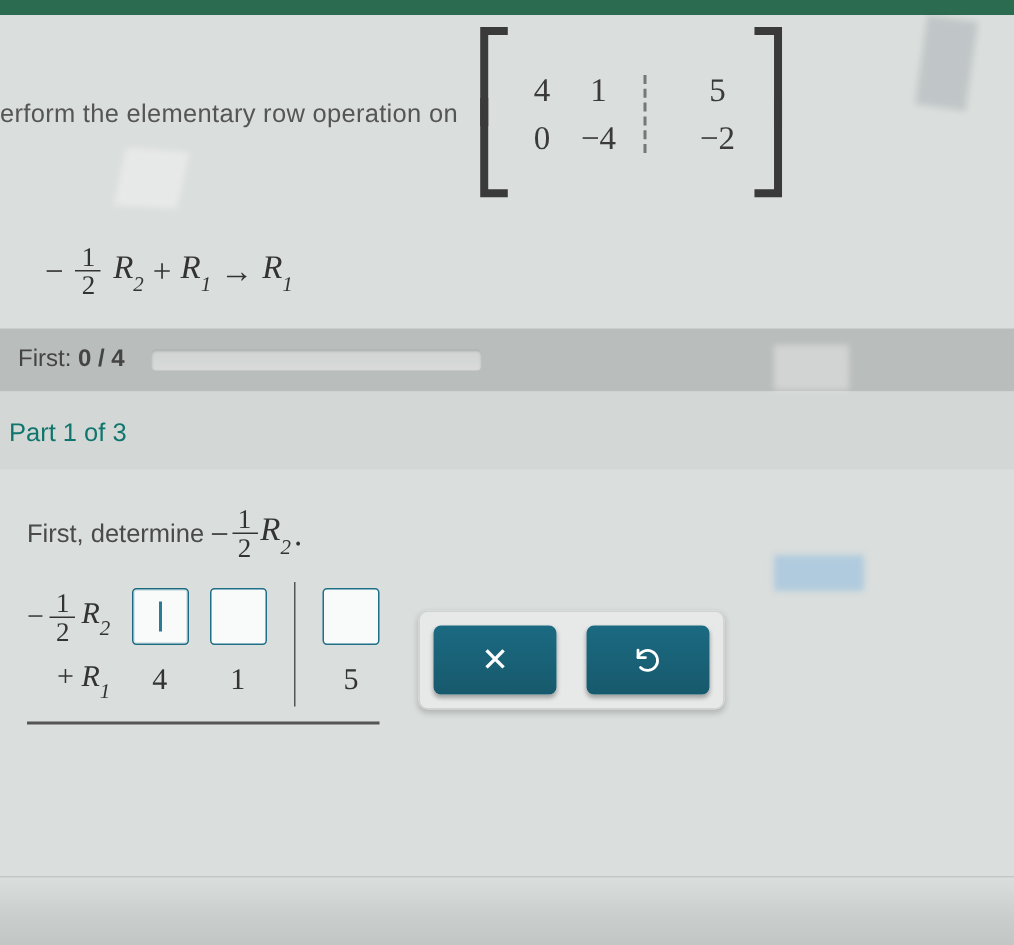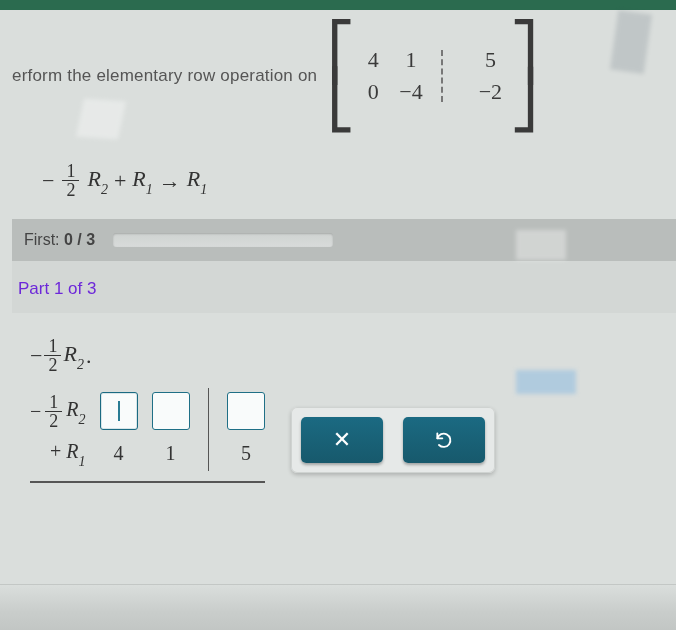--- a/index.html
+++ b/index.html
@@ -13,21 +13,20 @@
     color: #4a4a4a;
     overflow: hidden;
     position: relative;
   }
   .topbar {
     height: 10px;
     background: #2b6b4f;
   }
   .content {
     padding: 0;
-    margin-left: 12px;
   }
   .instruction-row {
     display: flex;
     align-items: center;
     gap: 8px;
     padding: 18px 0 8px 0;
   }
   .instruction-text {
     font-size: 17px;
     letter-spacing: 0.2px;
@@ -99,21 +98,21 @@
   .progress-bar {
     width: 220px;
     height: 14px;
     background: linear-gradient(to bottom,#cfd3d1,#d8dbda);
     border-radius: 3px;
     box-shadow: inset 0 1px 2px rgba(0,0,0,0.2);
   }
   .part-head {
     padding: 18px 0 14px 6px;
     font-size:17px;
-    color:#6d28d9;
+    color:#0f766e;
     background:#d3d7d5;
   }
   .question {
     padding: 24px 0 18px 18px;
     font-size:17px;
     color:#4a4a4a;
     display:flex;
     align-items:center;
     gap:4px;
   }
@@ -237,28 +236,29 @@
     </span>
     <span style="font-style:italic"><span>R</span><sub>2</sub></span>
     <span>+</span>
     <span style="font-style:italic"><span>R</span><sub>1</sub></span>
     <span>→</span>
     <span style="font-style:italic"><span>R</span><sub>1</sub></span>
   </div>
 
   <div class="progress-band">
     <span class="progress-label">
-      <span>First: </span><b>0 / 3</b>
+      <span>First: </span><b>0 / 4</b>
     </span>
     <div class="progress-bar"></div>
   </div>
 
   <div class="part-head">Part 1 of 3</div>
 
   <div class="question">
+    <span>First, determine </span>
     <span class="mathtxt">
       <span>−</span>
       <span class="frac">
         <span class="num">1</span>
         <span class="den">2</span>
       </span>
       <span style="font-style:italic"><span>R</span><sub>2</sub></span>
       <span style="margin-left:2px">.</span>
     </span>
   </div>

